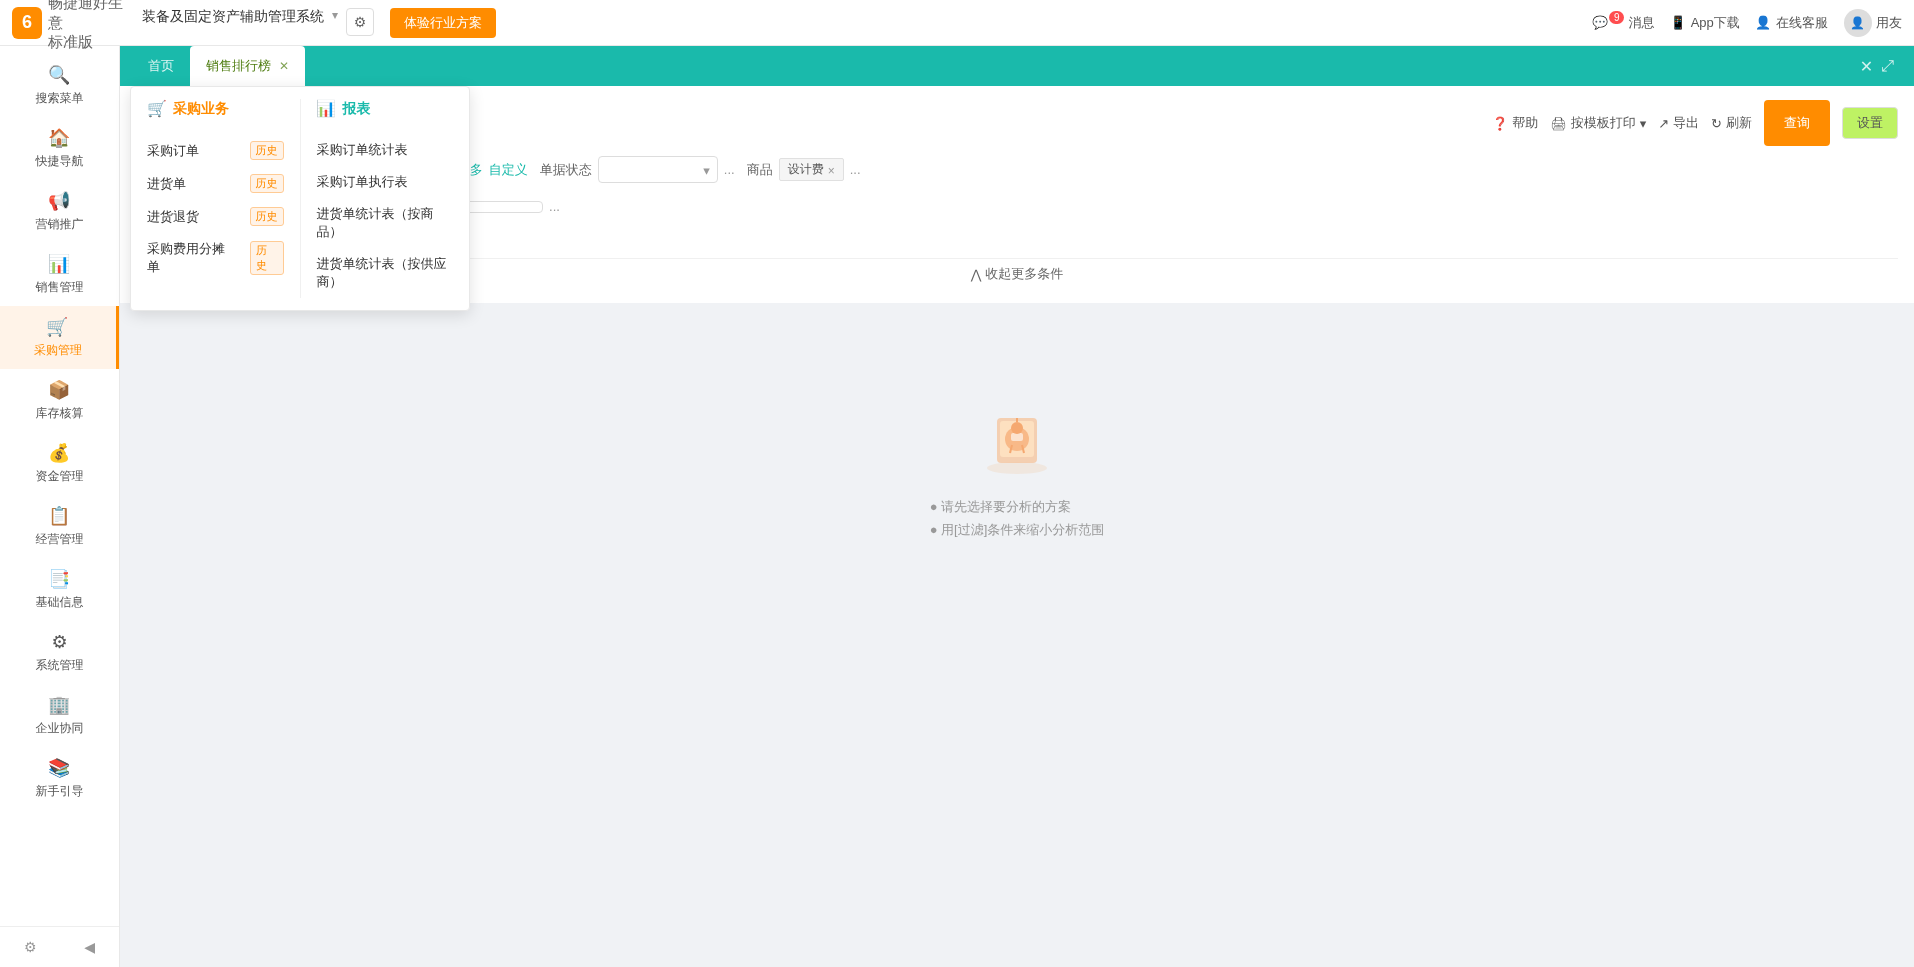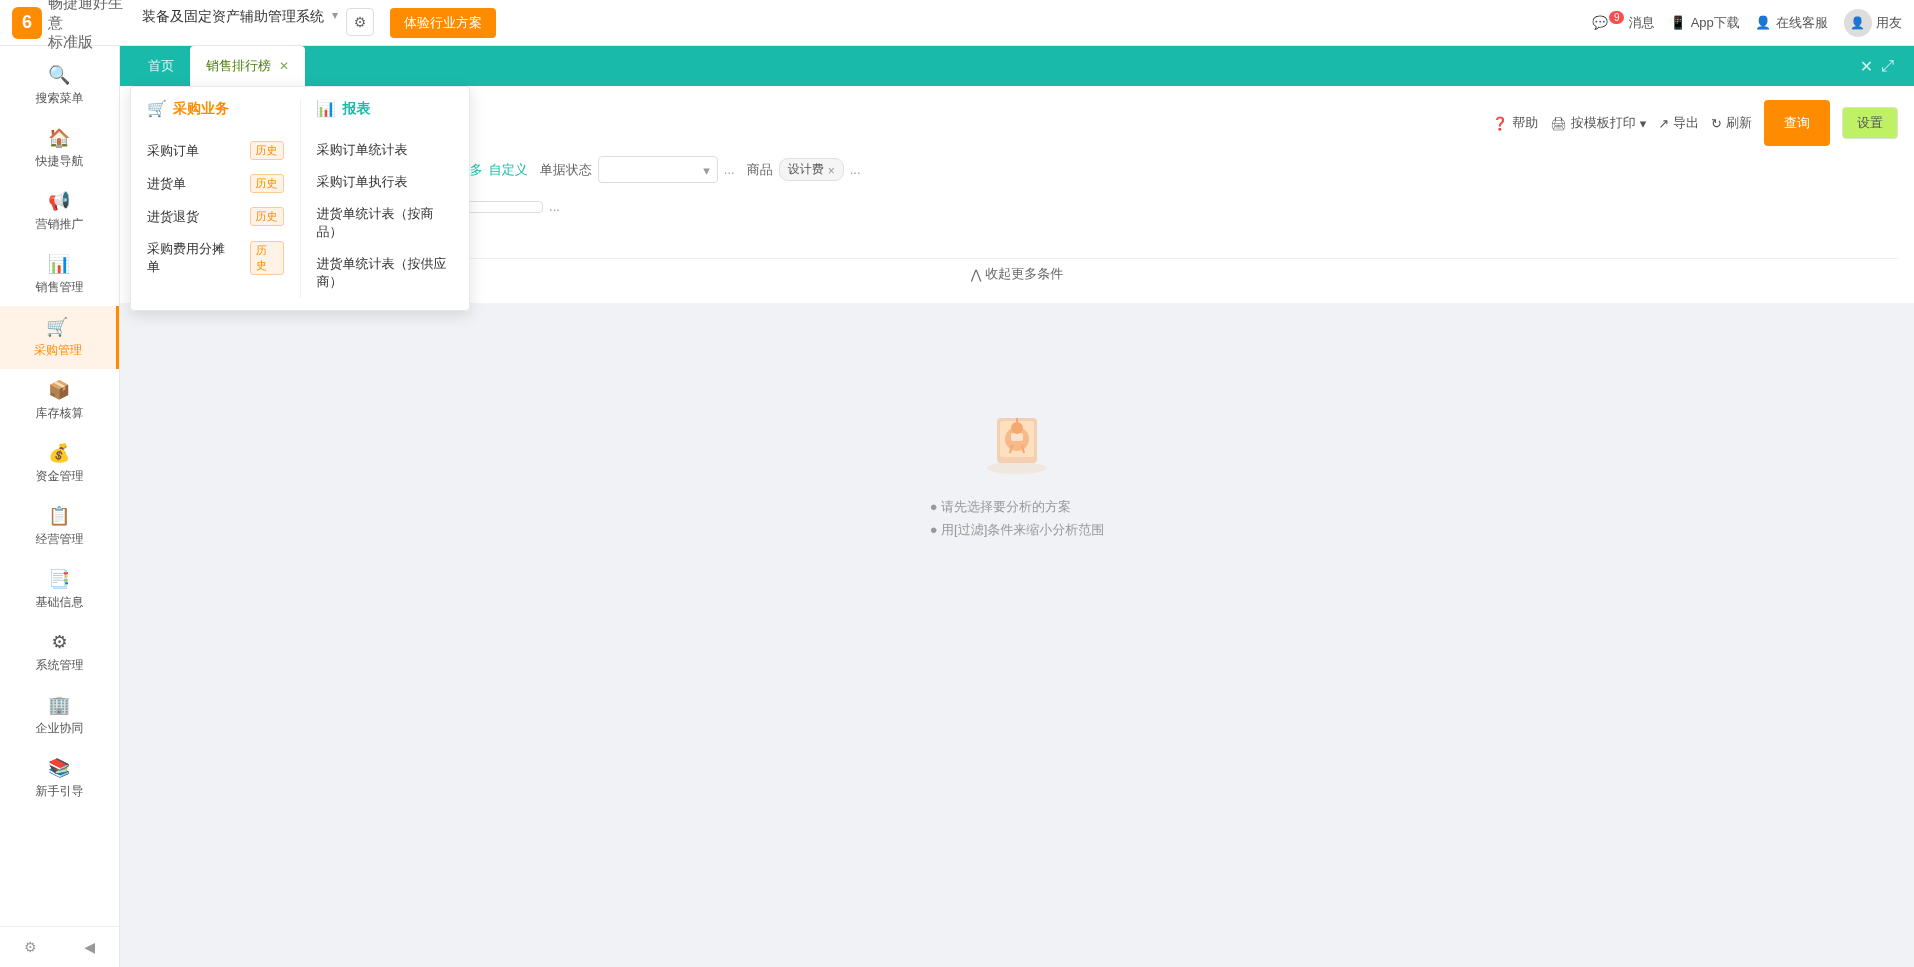--- a/index.html
+++ b/index.html
@@ -304,21 +304,21 @@
       outline: none;
       font-size: 13px;
       width: 90px;
     }
     .tag-item {
       display: inline-flex;
       align-items: flex-end;
       gap: 4px;
       background: #f5f5f5;
       border: 1px solid #e0e0e0;
-      border-radius: 9px;
+      border-radius: 2px;
       padding: 2px 8px;
       font-size: 12px;
       color: #555;
     }
     .tag-close { cursor: pointer; color: #999; }
     .more-link { color: #1abaab; cursor: pointer; font-size: 13px; }
     .collapse-btn {
       display: flex;
       align-items: center;
       justify-content: center;

